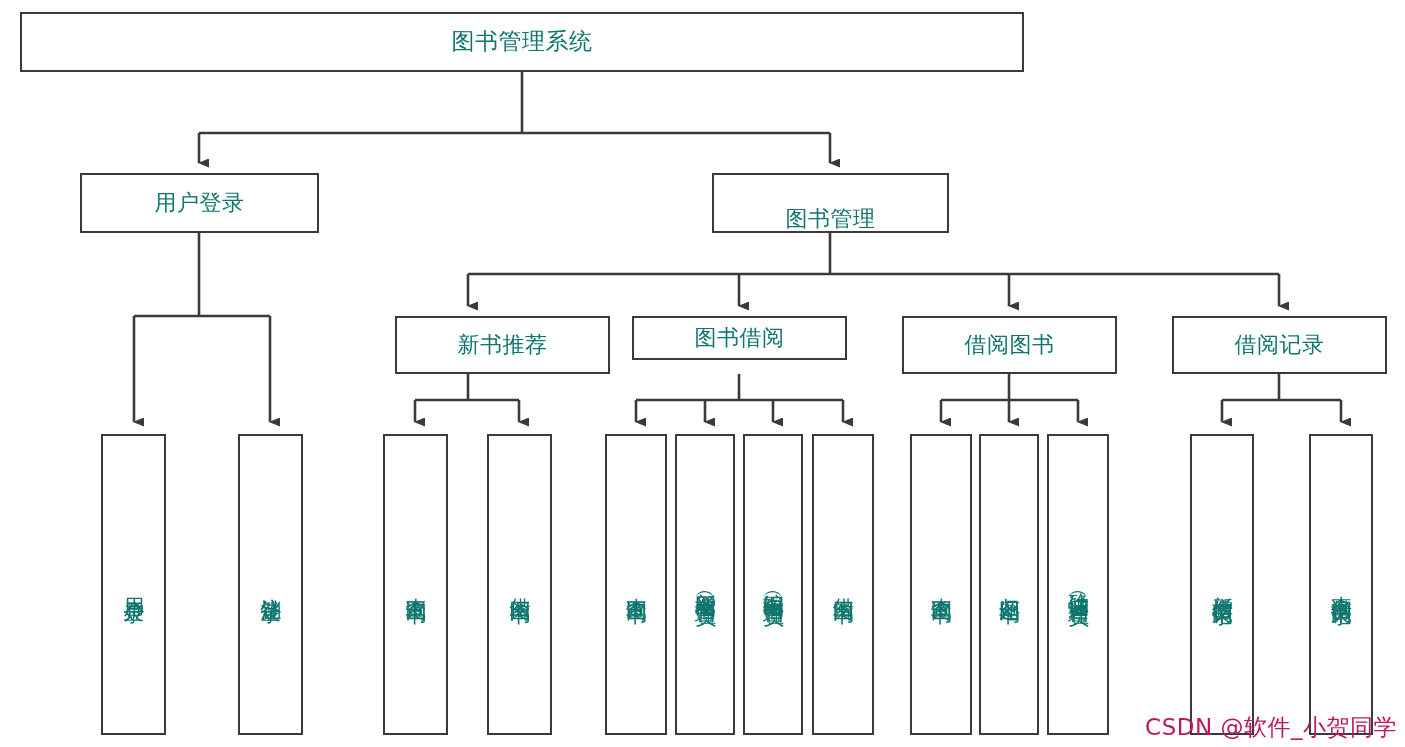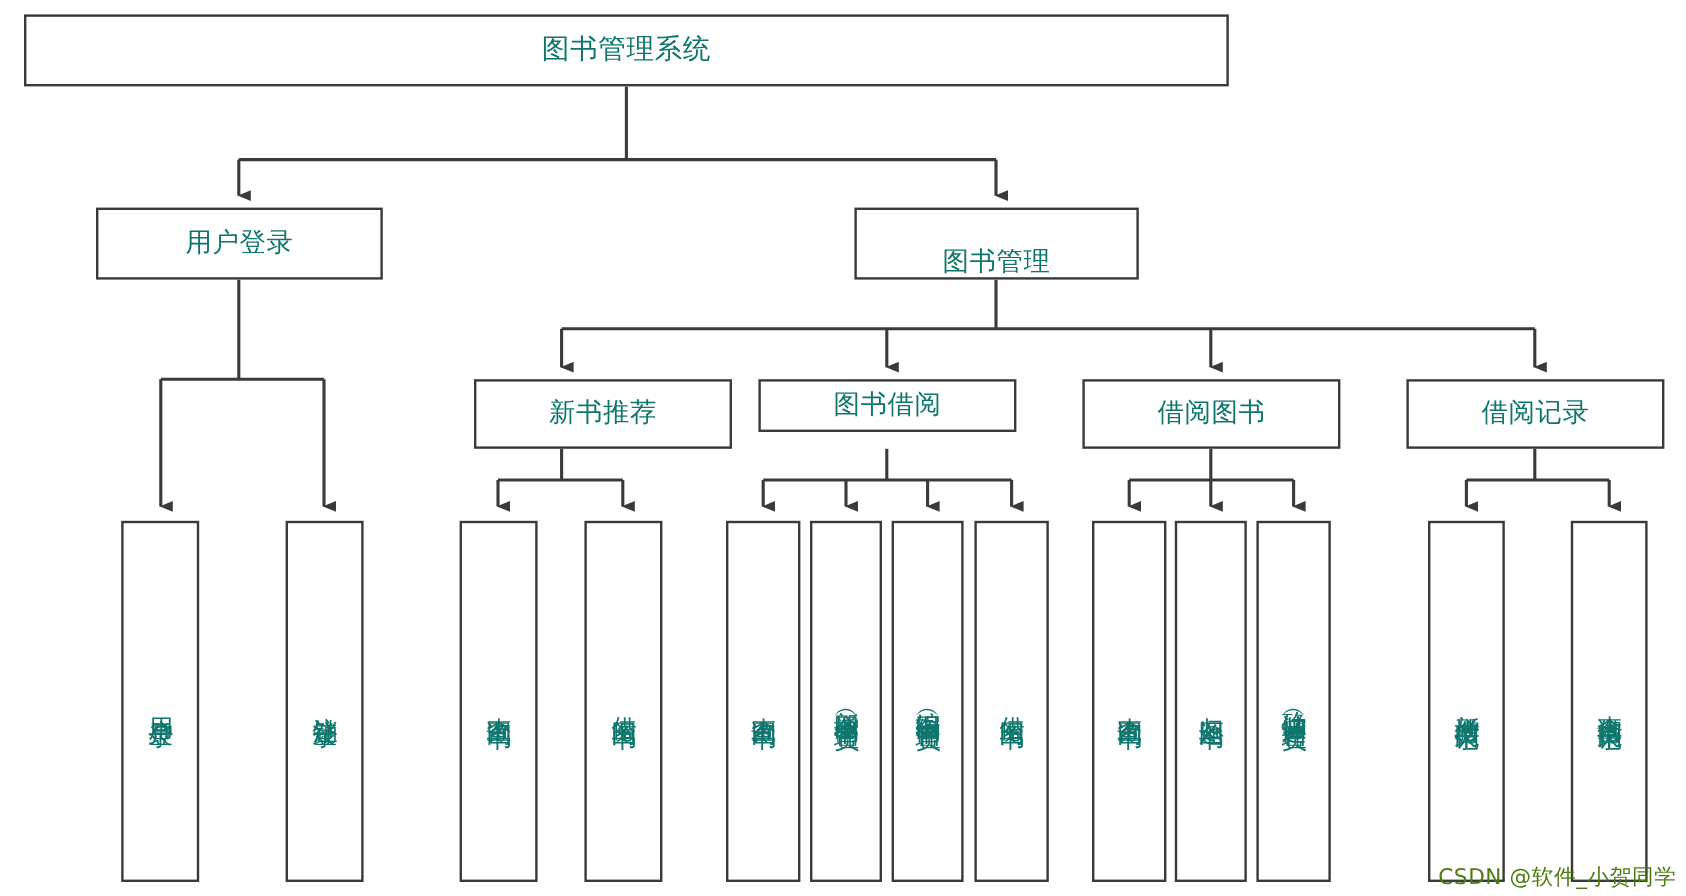--- a/index.html
+++ b/index.html
@@ -58,22 +58,22 @@
   }
   .node-v .vtext {
     writing-mode: vertical-rl;
     text-orientation: upright;
     display: block;
   }
   .watermark {
     position: absolute;
     right: 8px;
     bottom: 4px;
-    font-size: 18px;
-    color: #4d7c0f;
+    font-size: 23px;
+    color: #be185d;
     white-space: nowrap;
     letter-spacing: 0.5px;
   }
 </style>
 </head>
 <body>
 
 <div id="diagram-root">
 
   <svg id="edges" viewBox="0 0 1405 747">

